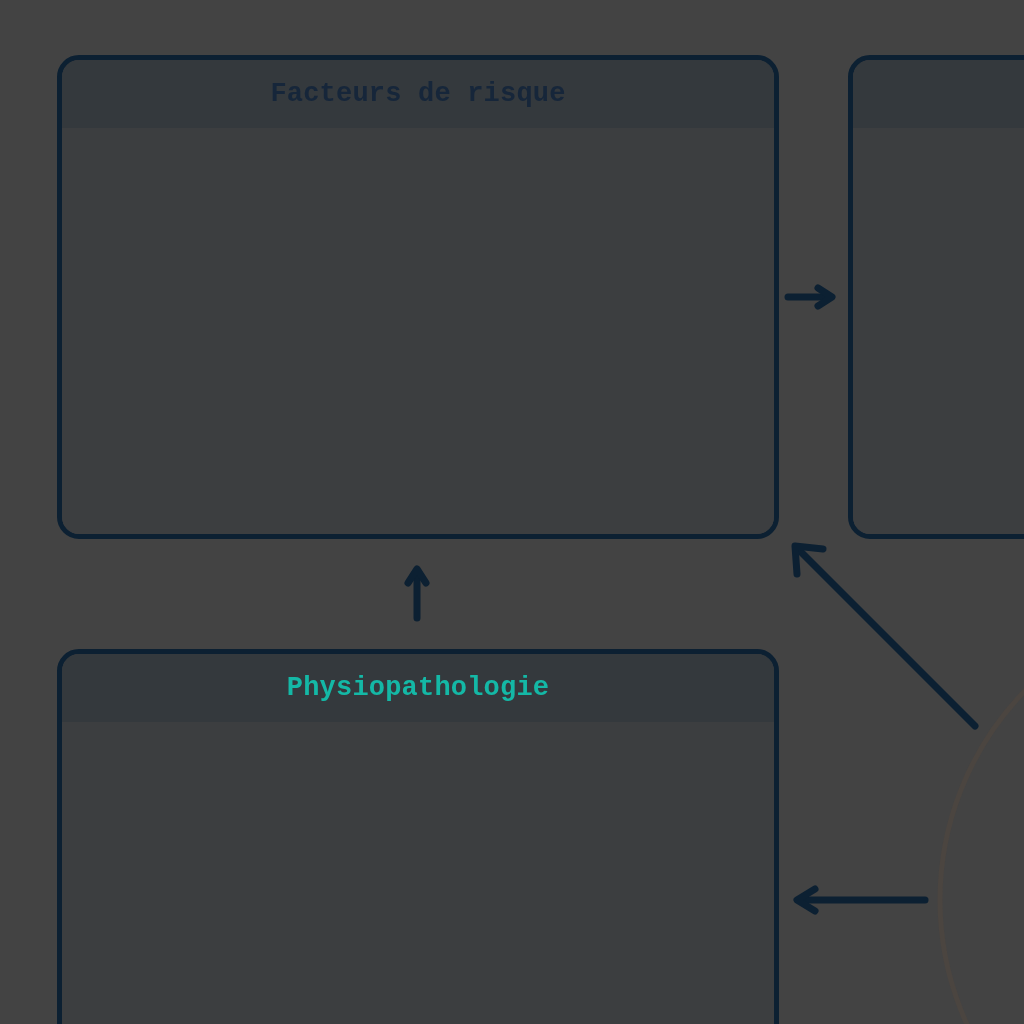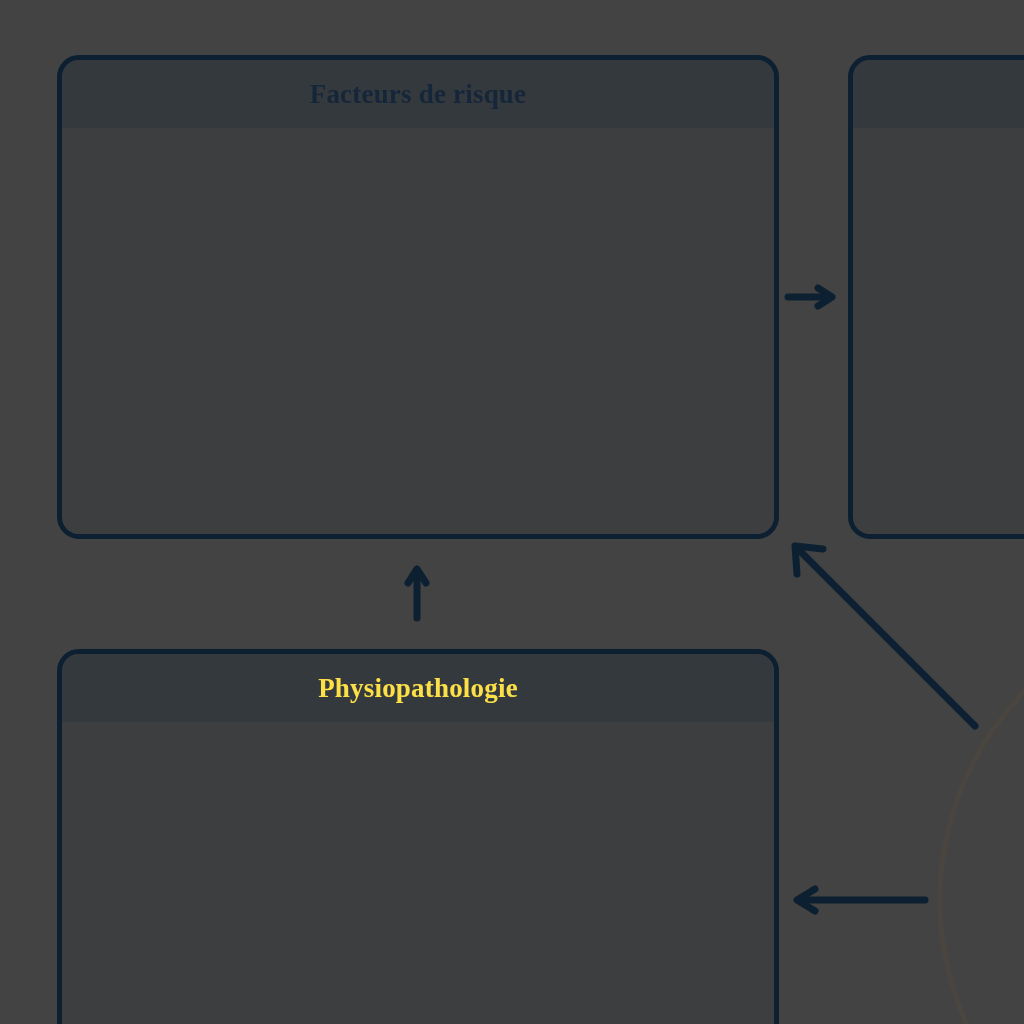--- a/index.html
+++ b/index.html
@@ -6,21 +6,21 @@
     margin: 0;
     padding: 0;
     background: #434343;
   }
   #canvas {
     position: relative;
     width: 1024px;
     height: 1024px;
     background: #434343;
     overflow: hidden;
-    font-family: Liberation Serif, serif;
+    font-family: Liberation Mono, monospace;
   }
 
   
   .node {
     position: absolute;
     box-sizing: border-box;
     border: 5px solid #0c2032;
     border-radius: 22px;
     background: #3c3e40;
     overflow: hidden;
@@ -106,21 +106,21 @@
 
   <div class="node" id="node-right" style="border-color: rgb(12, 32, 50); background: rgb(60, 62, 64);">
     <div class="node-header" style="background: rgb(52, 57, 61);">
       <span class="node-title" style="color: rgb(22, 38, 58);"></span>
     </div>
     <div class="node-body" style="background: rgb(60, 62, 64);"></div>
   </div>
 
   <div class="node" id="node-physio" style="border-color: rgb(12, 32, 50); background: rgb(60, 62, 64);">
     <div class="node-header" style="background: rgb(52, 57, 61);">
-      <span class="node-title" style="color: #fde047;">Physiopathologie</span>
+      <span class="node-title" style="color: #14b8a6;">Physiopathologie</span>
     </div>
     <div class="node-body" style="background: rgb(60, 62, 64);"></div>
   </div>
 
   <svg id="edges" viewBox="0 0 1024 1024">
 
     <circle class="ring" cx="1240" cy="900" r="300" style="stroke: rgb(75, 69, 64);"></circle>
 
     <g>
       <line class="edge" x1="788" y1="297" x2="828" y2="297" style="stroke: rgb(12, 32, 50);"></line>

